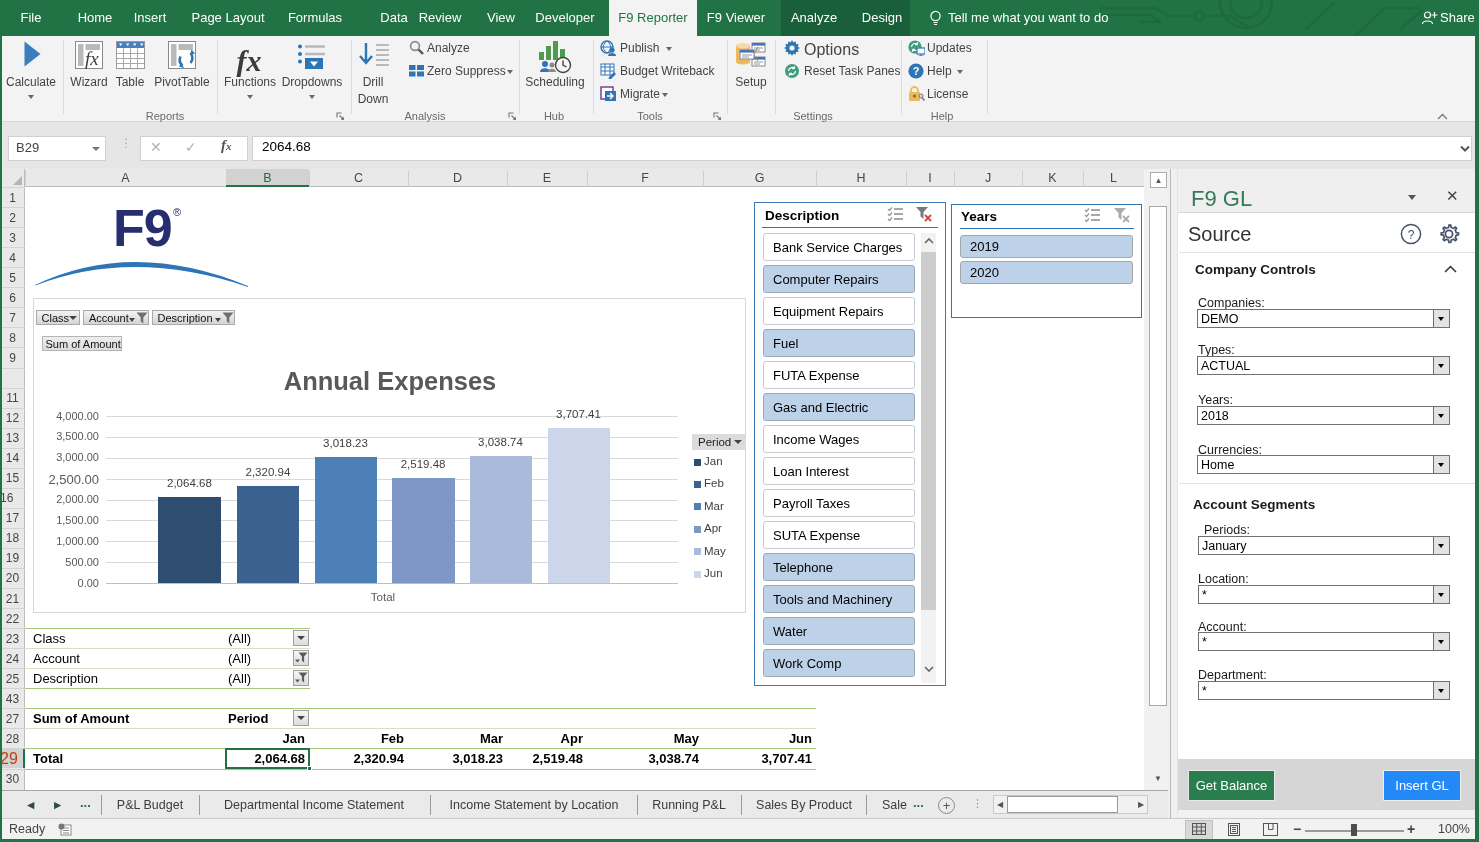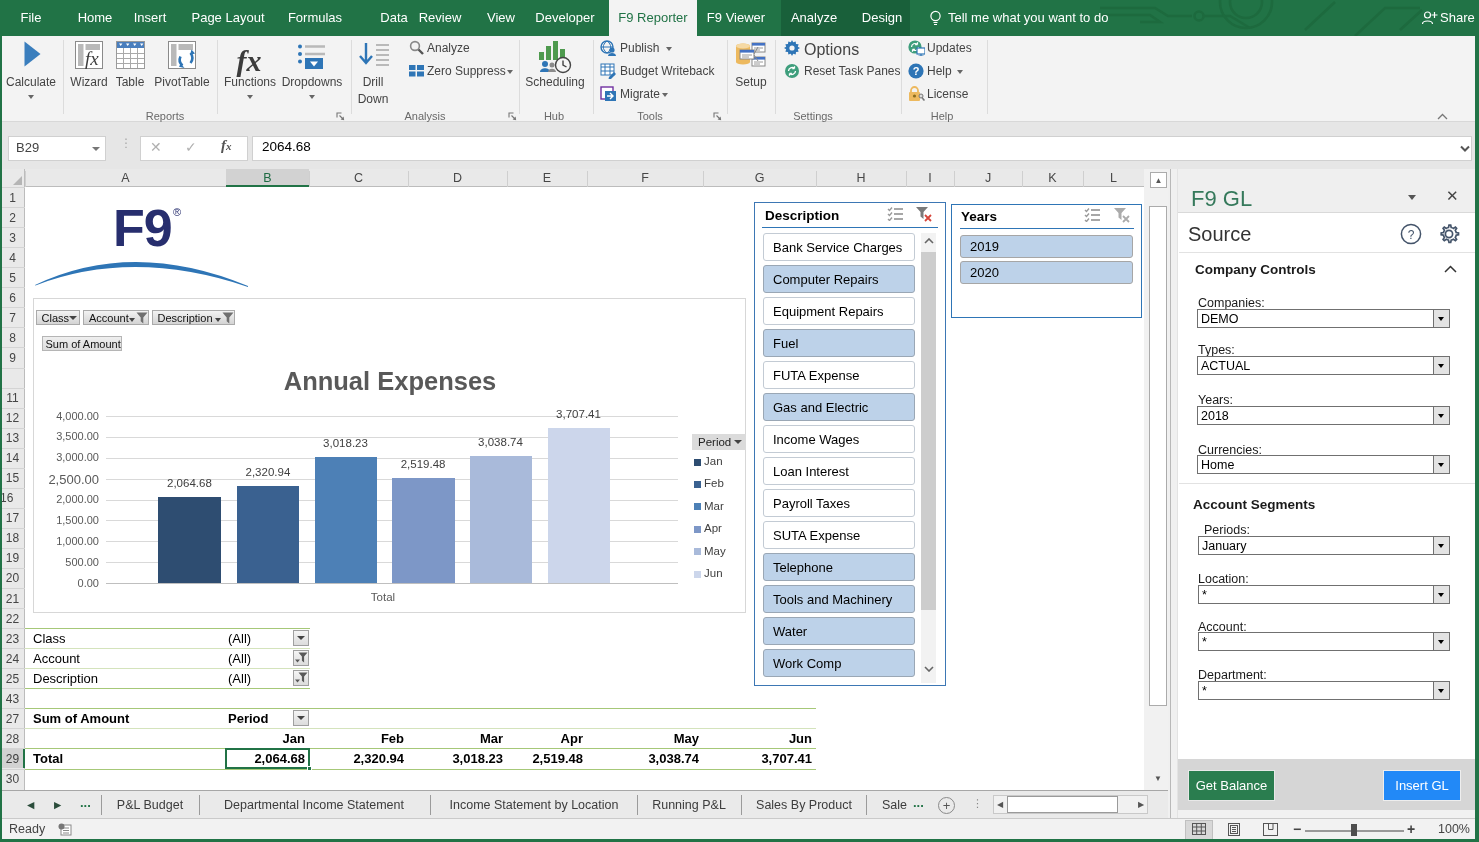--- a/index.html
+++ b/index.html
@@ -353,21 +353,21 @@
 <div class="ab" style="left:2px;top:461.2px;width:23px;height:1px;background:#d4d4d4;"></div>
 <div class="ab" style="left:0;top:481.7px;width:25px;height:20.1px;line-height:20.1px;text-align:center;font-size:12px;color:#454545;">25</div>
 <div class="ab" style="left:2px;top:481.2px;width:23px;height:1px;background:#d4d4d4;"></div>
 <div class="ab" style="left:0;top:501.8px;width:25px;height:20.1px;line-height:20.1px;text-align:center;font-size:12px;color:#454545;">43</div>
 <div class="ab" style="left:2px;top:501.2px;width:23px;height:1px;background:#d4d4d4;"></div>
 <div class="ab" style="left:0;top:521.8px;width:25px;height:20.1px;line-height:20.1px;text-align:center;font-size:12px;color:#454545;">27</div>
 <div class="ab" style="left:2px;top:521.3px;width:23px;height:1px;background:#d4d4d4;"></div>
 <div class="ab" style="left:0;top:541.9px;width:25px;height:20.1px;line-height:20.1px;text-align:center;font-size:12px;color:#454545;">28</div>
 <div class="ab" style="left:2px;top:541.4px;width:23px;height:1px;background:#d4d4d4;"></div>
 <div class="ab" style="left:0;top:561.4px;width:25px;height:20.1px;background:#d2d2d2;border-right:2px solid #217346;"></div>
-<div class="ab" style="left:0;top:561.9px;width:25px;height:20.1px;line-height:20.1px;text-align:center;font-size:12px;color:#404040;">29</div>
+<div class="ab" style="left:0;top:561.9px;width:25px;height:20.1px;line-height:20.1px;text-align:left;font-size:16px;color:#c2410c;">29</div>
 <div class="ab" style="left:2px;top:561.4px;width:23px;height:1px;background:#d4d4d4;"></div>
 <div class="ab" style="left:0;top:582.0px;width:25px;height:20.1px;line-height:20.1px;text-align:center;font-size:12px;color:#454545;">30</div>
 <div class="ab" style="left:2px;top:581.5px;width:23px;height:1px;background:#d4d4d4;"></div>
 </div>
 <div class="ab" style="left:0;top:0;width:1479px;height:842px;pointer-events:none;">
 <div class="tx" style="left:113px;top:198px;font-size:52px;font-weight:bold;color:#272e6e;letter-spacing:-1px;">F9</div>
 <div class="tx" style="left:173px;top:206px;font-size:11px;color:#272e6e;">®</div>
 <svg class="ab" style="left:35px;top:255px;" width="214" height="34" viewBox="0 0 214 34">
 <path d="M0,30 Q98,-16.5 213,31 L213,32 Q98,-7 0.5,30.5 Z" fill="#2e75b6"></path>
     </svg>

